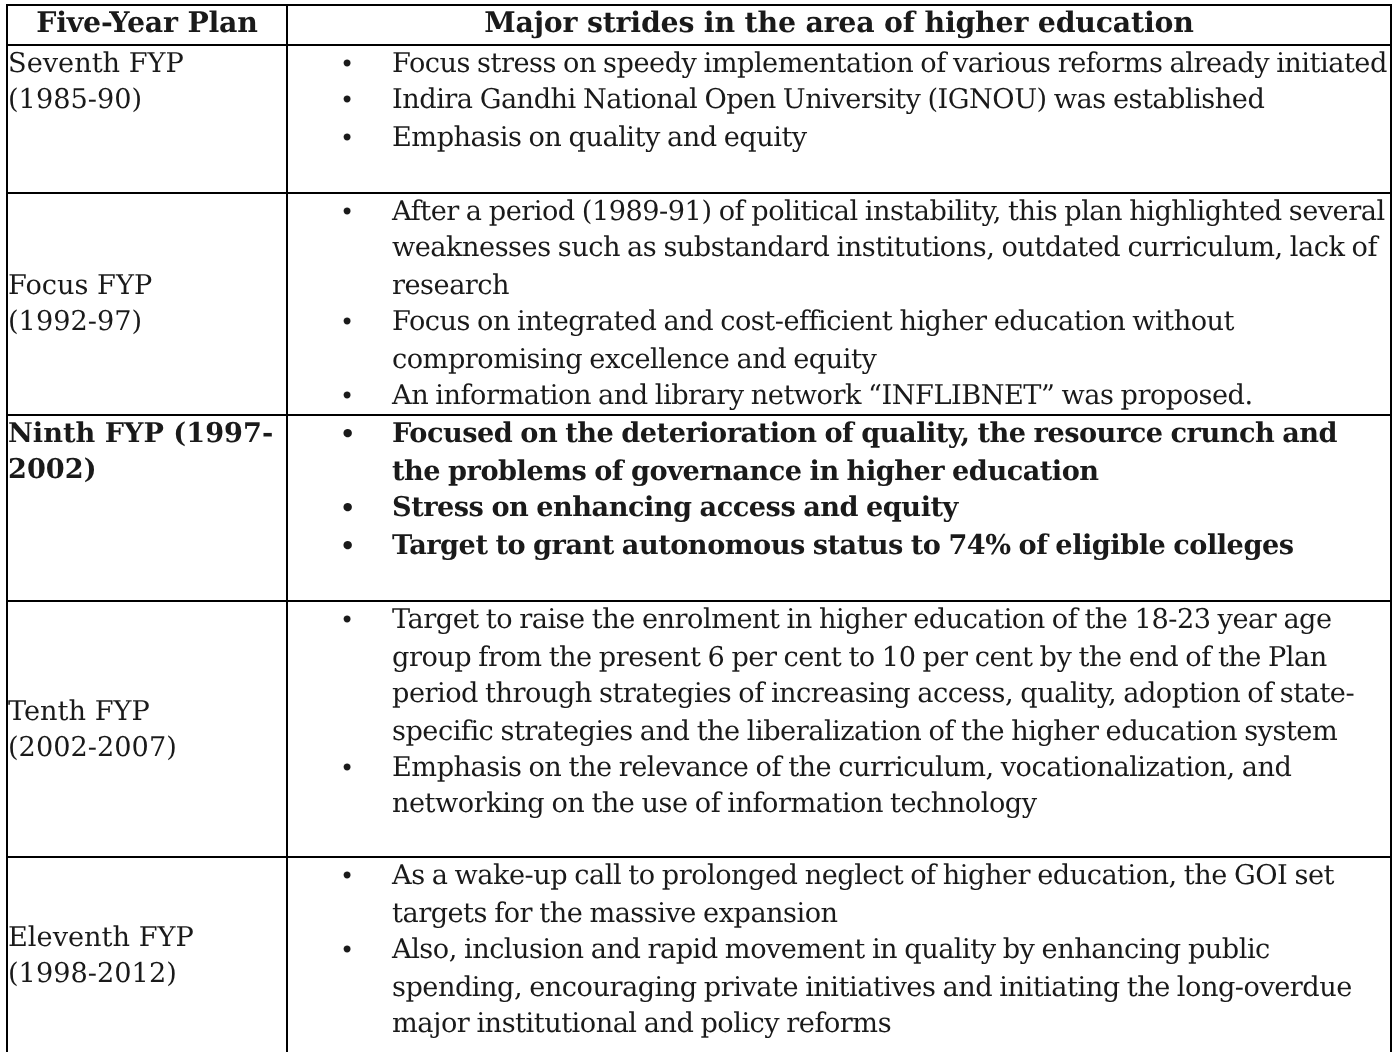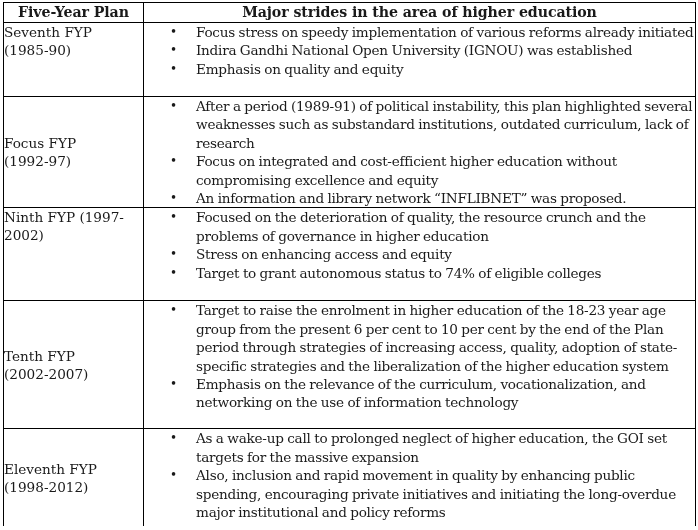--- a/index.html
+++ b/index.html
@@ -67,21 +67,21 @@
     }
     .bullet {
       position: absolute;
       left: -26px;
       top: 0;
       font-size: 12px;
       line-height: 18.4px;
     }
     .row-7 td { height: 73px; }
     .row-8 td { height: 109px; }
-    .row-9 td { height: 92px; }
+    .row-9 td { height: 92px; font-weight: bold; }
     .row-10 td { height: 127px; }
     .row-11 td { height: 97px; }
   </style>
 </head>
 <body>
 
 <table class="fyp-table">
   <colgroup>
     <col class="col-plan">
     <col class="col-strides">

